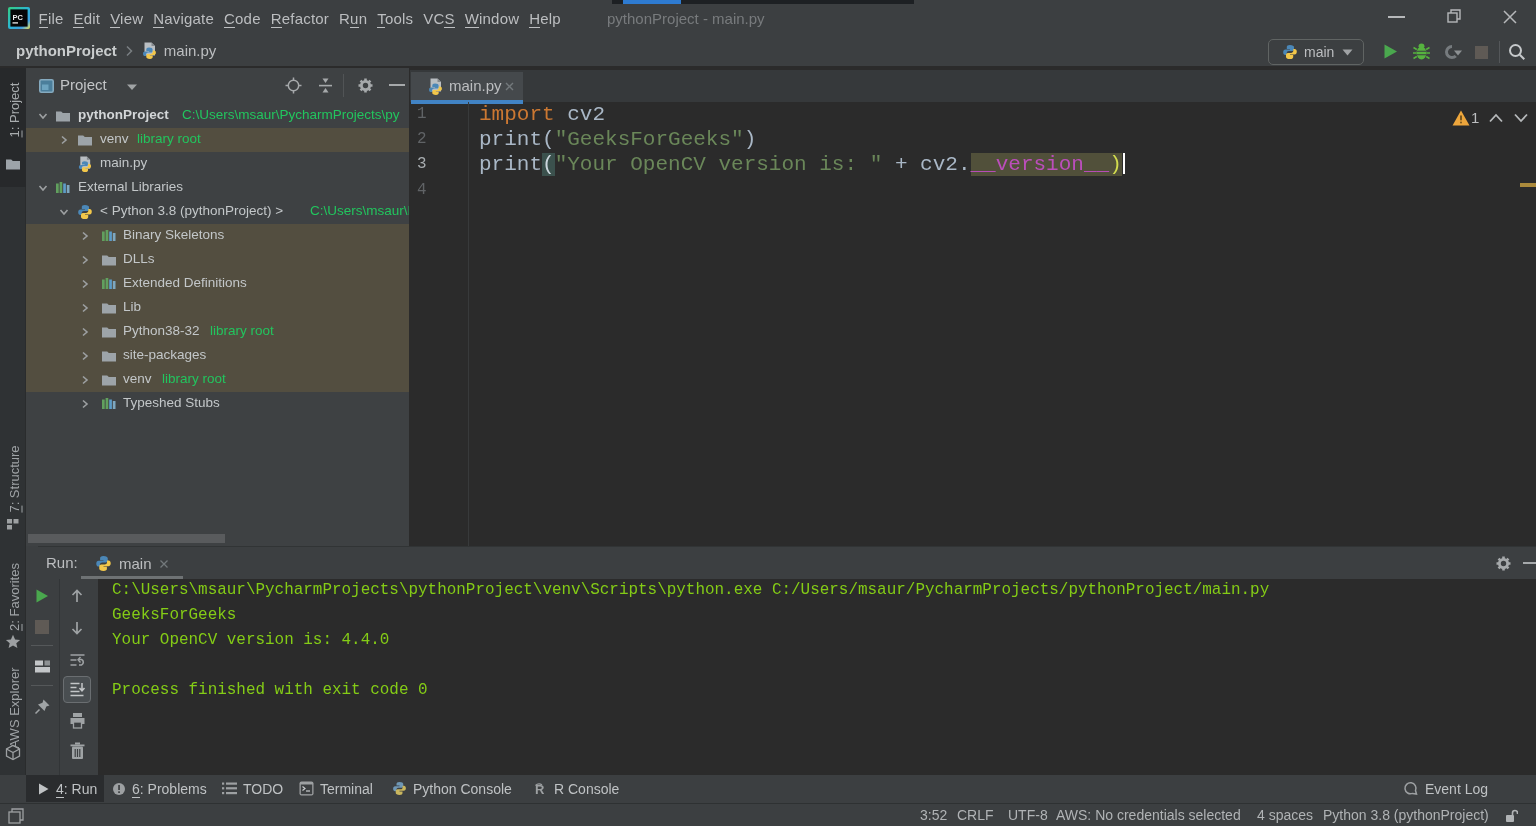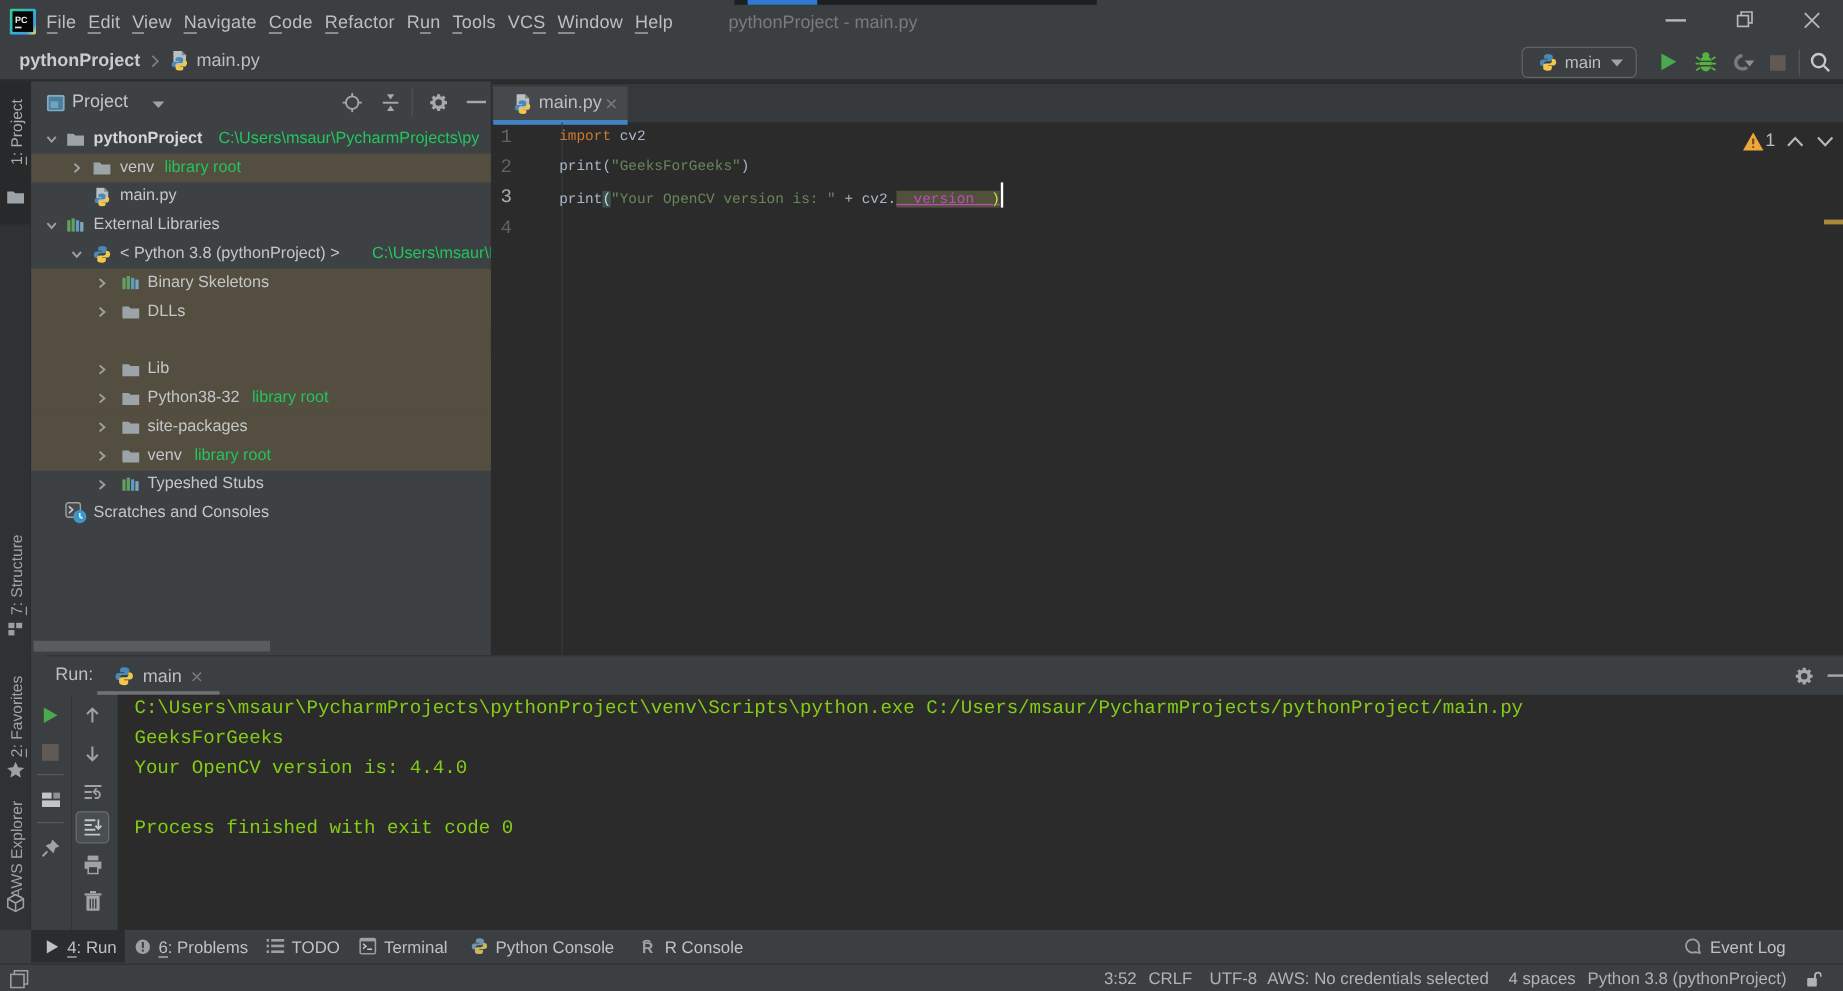--- a/index.html
+++ b/index.html
@@ -42,21 +42,21 @@
 #editor{position:absolute;left:410px;top:68px;width:1126px;height:478px;background:#2b2b2b;}
 #tabbar{position:absolute;left:0;top:0;width:1126px;height:34px;background:#36393b;border-top:2px solid #2b2b2b;}
 #tab1{position:absolute;left:1px;top:2px;width:112px;height:28px;background:#45494c;}
 #tab1 .t{position:absolute;left:38px;top:5px;font-size:15px;color:#bcbec0;}
 #tabunderline{position:absolute;left:1px;top:30px;width:112px;height:4px;background:#4183c4;}
 #gutter{position:absolute;left:0;top:34px;width:59px;height:444px;border-right:1px solid #383a3b;}
 #code{position:absolute;left:69px;top:67.5px;font-family:"Liberation Mono",monospace;font-size:15.3px;line-height:25.4px;color:#a9b7c6;white-space:pre;}
 .kw{color:#cc7832;}
 .str{color:#6a8759;}
 .mparen{background:#3b514d;color:#ccd6dd;}
-.ver{background:#51503a;color:#bb4ebb;text-decoration:underline;}
+.ver{background:#51503a;color:#bb4ebb;}
 .caret{display:inline-block;width:2px;height:21px;background:#fff;vertical-align:-4px;margin-left:1px;}
 
 #runpanel{position:absolute;left:26px;top:546px;width:1510px;height:232px;background:#3c3f41;}
 #runhead{position:absolute;left:12px;top:0;width:1510px;height:33px;border-top:1px solid #313435;}
 #runhead .rlab{position:absolute;left:8px;top:7px;font-size:15px;color:#bcbec0;}
 #runtab{position:absolute;left:43px;top:2px;height:28px;}
 #runtab .t{position:absolute;left:38px;top:6px;font-size:15px;color:#bcbec0;}
 #runtabline{position:absolute;left:43px;top:29px;width:102px;height:3px;background:#6e7274;}
 #runtools{position:absolute;left:0;top:33px;width:72px;height:199px;}
 #console{position:absolute;left:72px;top:33px;width:1438px;height:196px;background:#2b2b2b;}
@@ -289,78 +289,81 @@
           <path d="M5 3.5l4 3.5-4 3.5"></path>
         </svg>
     <svg class="ticon" style="left:75px" viewBox="0 0 16 16">
           <rect x="1" y="3.5" width="2.7" height="9.5" fill="#61a05e"></rect>
           <rect x="4.6" y="2" width="2.7" height="11" fill="#61a05e"></rect>
           <rect x="8.2" y="3.5" width="2.7" height="9.5" fill="#5d9cc8"></rect>
           <rect x="11.8" y="5" width="2.7" height="8" fill="#7da7c0"></rect>
         </svg>
     <span class="nm" style="left:97px">Binary Skeletons</span>
   </div>
-  <div class="trow olive" style="top:228px">
-    <svg class="chev" style="left:52px" viewBox="0 0 14 14" fill="none" stroke="#9da0a2" stroke-width="1.6">
-          <path d="M5 3.5l4 3.5-4 3.5"></path>
-        </svg>
-    <svg class="ticon" style="left:75px" viewBox="0 0 16 16">
-          <path fill="#9da4a9" d="M1 3.5h5.2L7.8 5H15v8.5H1z"></path>
-        </svg>
-    <span class="nm" style="left:97px">Lib</span>
-  </div>
-  <div class="trow olive" style="top:252px">
-    <svg class="chev" style="left:52px" viewBox="0 0 14 14" fill="none" stroke="#9da0a2" stroke-width="1.6">
-          <path d="M5 3.5l4 3.5-4 3.5"></path>
-        </svg>
-    <svg class="ticon" style="left:75px" viewBox="0 0 16 16">
-          <path fill="#9da4a9" d="M1 3.5h5.2L7.8 5H15v8.5H1z"></path>
-        </svg>
-    <span class="nm" style="left:97px">Python38-32</span>
-    <span class="nm dim" style="left:184px">library root</span>
-  </div>
-  <div class="trow olive" style="top:276px">
-    <svg class="chev" style="left:52px" viewBox="0 0 14 14" fill="none" stroke="#9da0a2" stroke-width="1.6">
-          <path d="M5 3.5l4 3.5-4 3.5"></path>
-        </svg>
-    <svg class="ticon" style="left:75px" viewBox="0 0 16 16">
-          <path fill="#9da4a9" d="M1 3.5h5.2L7.8 5H15v8.5H1z"></path>
-        </svg>
-    <span class="nm" style="left:97px">site-packages</span>
-  </div>
-  <div class="trow olive" style="top:300px">
-    <svg class="chev" style="left:52px" viewBox="0 0 14 14" fill="none" stroke="#9da0a2" stroke-width="1.6">
-          <path d="M5 3.5l4 3.5-4 3.5"></path>
-        </svg>
-    <svg class="ticon" style="left:75px" viewBox="0 0 16 16">
-          <path fill="#9da4a9" d="M1 3.5h5.2L7.8 5H15v8.5H1z"></path>
-        </svg>
-    <span class="nm" style="left:97px">venv</span>
-    <span class="nm dim" style="left:136px">library root</span>
-  </div>
-  <div class="trow" style="top:324px">
+  <div class="trow olive" style="top:204px">
     <svg class="chev" style="left:52px" viewBox="0 0 14 14" fill="none" stroke="#9da0a2" stroke-width="1.6">
           <path d="M5 3.5l4 3.5-4 3.5"></path>
         </svg>
     <svg class="ticon" style="left:75px" viewBox="0 0 16 16">
           <rect x="1" y="3.5" width="2.7" height="9.5" fill="#61a05e"></rect>
           <rect x="4.6" y="2" width="2.7" height="11" fill="#61a05e"></rect>
           <rect x="8.2" y="3.5" width="2.7" height="9.5" fill="#5d9cc8"></rect>
           <rect x="11.8" y="5" width="2.7" height="8" fill="#7da7c0"></rect>
         </svg>
+    <span class="nm" style="left:97px">Extended Definitions</span>
+  </div>
+  <div class="trow olive" style="top:228px">
+    <svg class="chev" style="left:52px" viewBox="0 0 14 14" fill="none" stroke="#9da0a2" stroke-width="1.6">
+          <path d="M5 3.5l4 3.5-4 3.5"></path>
+        </svg>
+    <svg class="ticon" style="left:75px" viewBox="0 0 16 16">
+          <path fill="#9da4a9" d="M1 3.5h5.2L7.8 5H15v8.5H1z"></path>
+        </svg>
+    <span class="nm" style="left:97px">Lib</span>
+  </div>
+  <div class="trow olive" style="top:252px">
+    <svg class="chev" style="left:52px" viewBox="0 0 14 14" fill="none" stroke="#9da0a2" stroke-width="1.6">
+          <path d="M5 3.5l4 3.5-4 3.5"></path>
+        </svg>
+    <svg class="ticon" style="left:75px" viewBox="0 0 16 16">
+          <path fill="#9da4a9" d="M1 3.5h5.2L7.8 5H15v8.5H1z"></path>
+        </svg>
+    <span class="nm" style="left:97px">Python38-32</span>
+    <span class="nm dim" style="left:184px">library root</span>
+  </div>
+  <div class="trow olive" style="top:276px">
+    <svg class="chev" style="left:52px" viewBox="0 0 14 14" fill="none" stroke="#9da0a2" stroke-width="1.6">
+          <path d="M5 3.5l4 3.5-4 3.5"></path>
+        </svg>
+    <svg class="ticon" style="left:75px" viewBox="0 0 16 16">
+          <path fill="#9da4a9" d="M1 3.5h5.2L7.8 5H15v8.5H1z"></path>
+        </svg>
+    <span class="nm" style="left:97px">site-packages</span>
+  </div>
+  <div class="trow olive" style="top:300px">
+    <svg class="chev" style="left:52px" viewBox="0 0 14 14" fill="none" stroke="#9da0a2" stroke-width="1.6">
+          <path d="M5 3.5l4 3.5-4 3.5"></path>
+        </svg>
+    <svg class="ticon" style="left:75px" viewBox="0 0 16 16">
+          <path fill="#9da4a9" d="M1 3.5h5.2L7.8 5H15v8.5H1z"></path>
+        </svg>
+    <span class="nm" style="left:97px">venv</span>
+    <span class="nm dim" style="left:136px">library root</span>
+  </div>
+  <div class="trow" style="top:324px">
+    <svg class="chev" style="left:52px" viewBox="0 0 14 14" fill="none" stroke="#9da0a2" stroke-width="1.6">
+          <path d="M5 3.5l4 3.5-4 3.5"></path>
+        </svg>
+    <svg class="ticon" style="left:75px" viewBox="0 0 16 16">
+          <rect x="1" y="3.5" width="2.7" height="9.5" fill="#61a05e"></rect>
+          <rect x="4.6" y="2" width="2.7" height="11" fill="#61a05e"></rect>
+          <rect x="8.2" y="3.5" width="2.7" height="9.5" fill="#5d9cc8"></rect>
+          <rect x="11.8" y="5" width="2.7" height="8" fill="#7da7c0"></rect>
+        </svg>
     <span class="nm" style="left:97px">Typeshed Stubs</span>
-  </div>
-  <div class="trow" style="top:348px">
-    <svg class="abs" style="left:28px;top:2px" width="19" height="19" viewBox="0 0 19 19">
-          <rect x="1" y="1" width="12" height="12" rx="2" fill="#47494b" stroke="#9da0a2" stroke-width="1.2"></rect>
-          <path d="M3.5 4l3 2.8-3 2.8" stroke="#c6c9cb" stroke-width="1.4" fill="none"></path>
-          <circle cx="12.5" cy="12.5" r="5.5" fill="#3d96c9"></circle>
-          <path d="M12.5 9.5v3.2l2.2 1.2" stroke="#eaf3f8" stroke-width="1.3" fill="none"></path>
-        </svg>
-    <span class="nm" style="left:52px">Scratches and Consoles</span>
   </div>
   <div id="pscroll"></div>
 </div>
 
 <div id="editor">
   <div id="tabbar">
     <div id="tab1">
       <svg class="abs" style="left:16px;top:6px" width="17" height="17" viewBox="0 0 17 17">
             <path d="M3.5 0.5h7l3.5 3.5v9.5h-10.5z" fill="#b9bec2"></path>
             <path d="M10.5 0.5l3.5 3.5h-3.5z" fill="#83888c"></path>
@@ -372,21 +375,21 @@
             <path d="M2 2l7 7M9 2L2 9"></path>
           </svg>
     </div>
     <div id="tabunderline"></div>
   </div>
   <div id="gutter"></div>
   <pre id="gutternums" style="position:absolute;left:7px;top:33.5px;font-family:'Liberation Mono',monospace;font-size:15.9px;line-height:25.4px;color:#606366">1
 2
 <span style="color:#a8adb0">3</span>
 4</pre>
-  <pre id="code" style="position:absolute;left:56px;top:33.5px;font-family:'Liberation Mono',monospace;font-size:12px;line-height:25.4px;color:#a9b7c6;white-space:pre"><span class="kw">import</span> cv2
+  <pre id="code" style="position:absolute;left:69px;top:33.5px;font-family:'Liberation Mono',monospace;font-size:21px;line-height:25.4px;color:#a9b7c6;white-space:pre"><span class="kw">import</span> cv2
 print(<span class="str">"GeeksForGeeks"</span>)
 print<span class="mparen">(</span><span class="str">"Your OpenCV version is: "</span> + cv2.<span class="ver">__version__<span style="color:#d3dd4f">)</span></span><span class="caret"></span></pre>
 
   <svg class="abs" style="left:1042px;top:42px" width="18" height="16" viewBox="0 0 18 16">
         <path d="M9 0.5L17.5 15.5H0.5z" fill="#eda63c"></path>
         <rect x="8.1" y="5.2" width="1.8" height="5.2" rx="0.9" fill="#6b4e1c"></rect>
         <rect x="8.1" y="11.6" width="1.8" height="1.9" rx="0.9" fill="#6b4e1c"></rect>
       </svg>
   <div class="abs" style="left:1061px;top:41px;font-size:15px;color:#bcbec0">1</div>
   <svg class="abs" style="left:1078px;top:44px" width="16" height="12" viewBox="0 0 16 12" fill="none" stroke="#b6b9bb" stroke-width="1.8">

